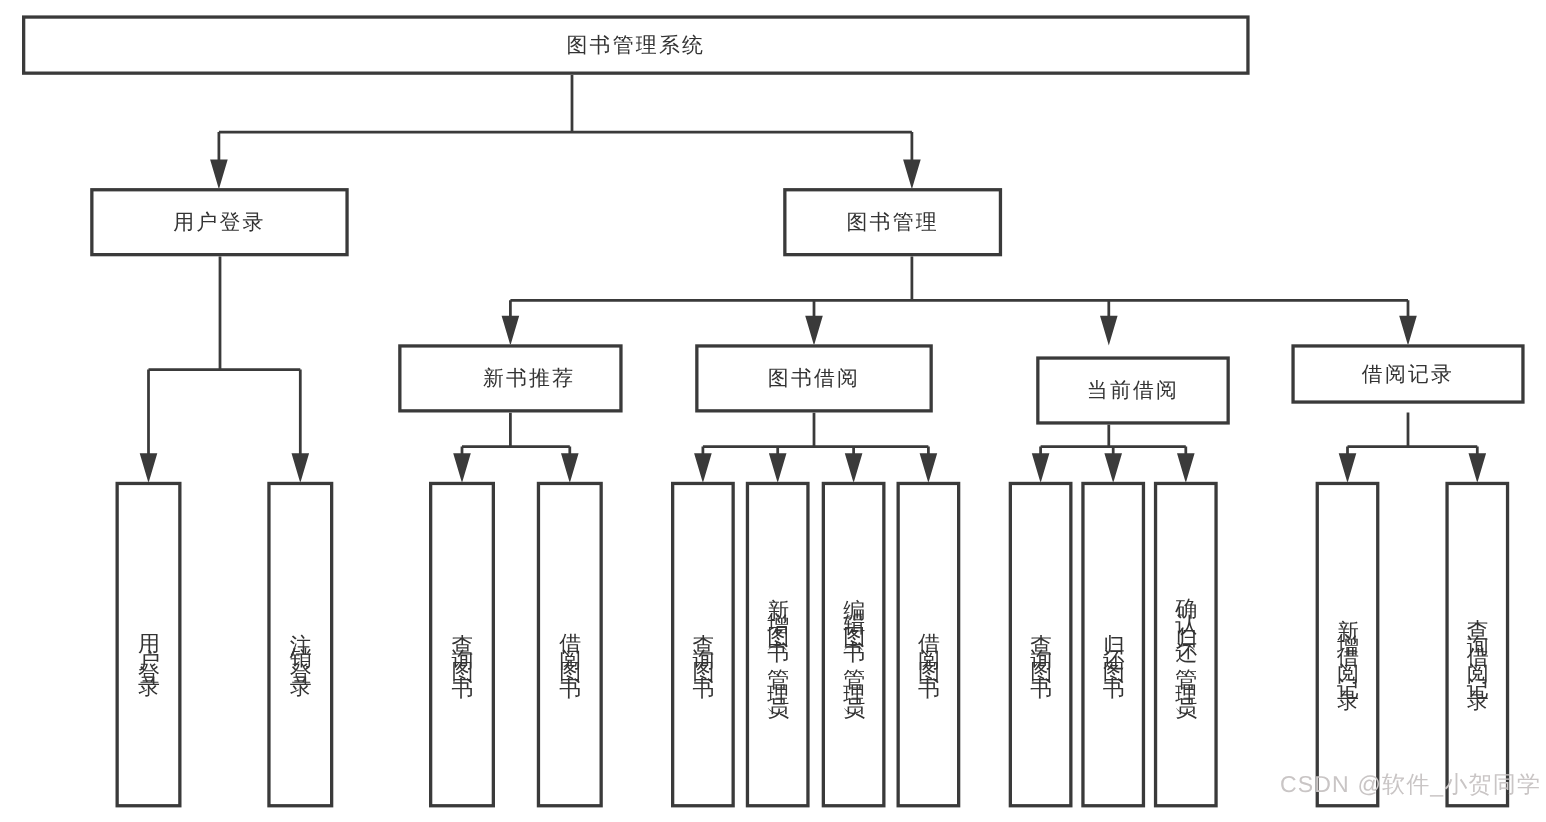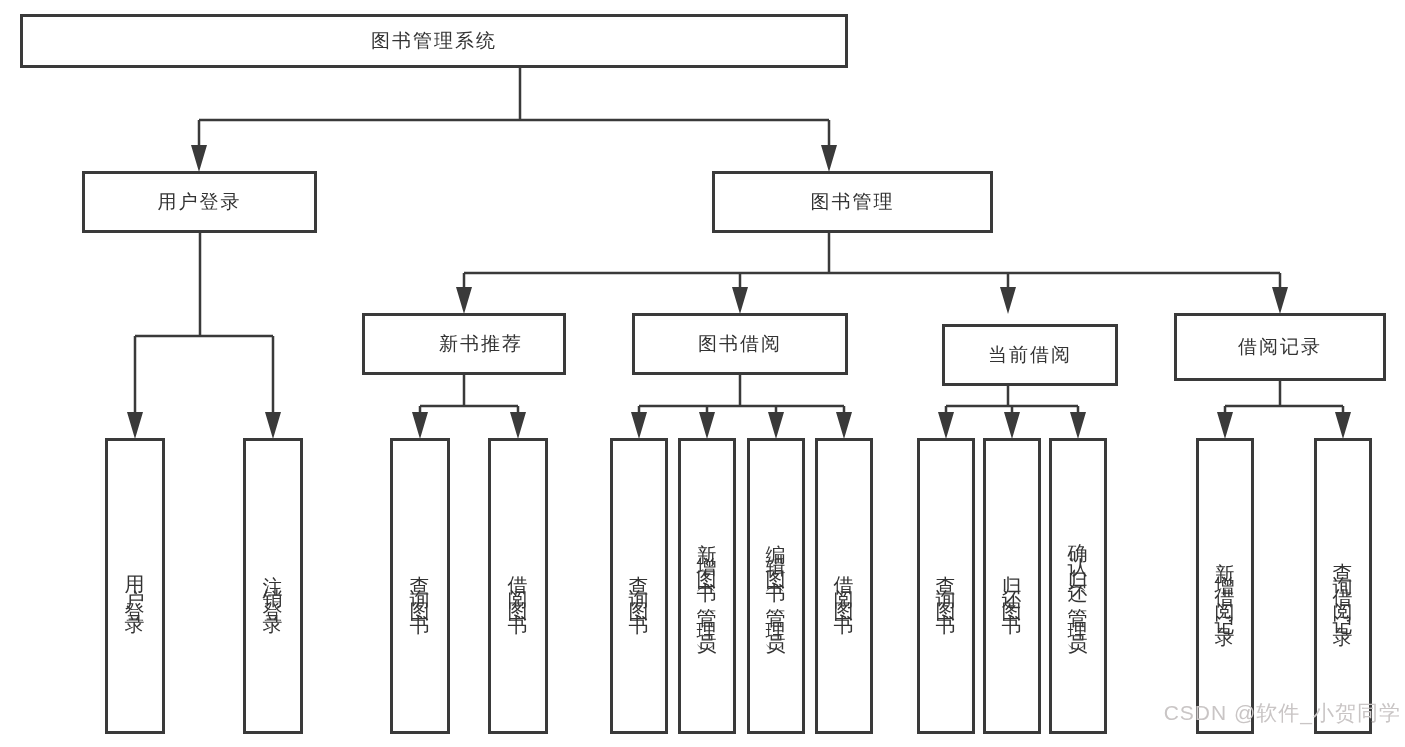--- a/index.html
+++ b/index.html
@@ -30,27 +30,27 @@
   .node.v{top:438px;height:296px;}
   .node.v span{
     writing-mode:vertical-rl;
     text-orientation:mixed;
     font-size:20px;
     letter-spacing:13px;
     color:#333333;
     line-height:1;
   }
   
-  #n-root{left:20px;top:14px;width:828px;height:54px;}
+  #n-root{left:20px;top:14px;width:1116px;height:54px;}
   #n-l2a{left:82px; top:171px;width:235px;height:62px;}
-  #n-l2b{left:712px;top:171px;width:281px;height:62px;}
+  #n-l2b{left:712px;top:171px;width:199px;height:62px;}
   #n-l3a{left:362px; top:313px;width:204px;height:62px;padding-left:34px;}
   #n-l3b{left:632px; top:313px;width:216px;height:62px;font-family:Liberation Mono, monospace;}
   #n-l3c{left:902px; top:324px;width:176px;height:62px;margin-left:40px;}
-  #n-l3d{left:1174px;top:313px;width:212px;height:68px;}
+  #n-l3d{left:1174px;top:313px;width:212px;height:54px;}
   
   #n-a1{left:105px;width:60px;}
   #n-a2{left:243px;width:60px;}
   #n-b1{left:390px;width:60px;}
   #n-b2{left:488px;width:60px;}
   #n-c1{left:610px;width:58px;}
   #n-c2{left:678px;width:58px;}
   #n-c3{left:747px;width:58px;}
   #n-c4{left:815px;width:58px;}
   #n-d1{left:917px;width:58px;}

